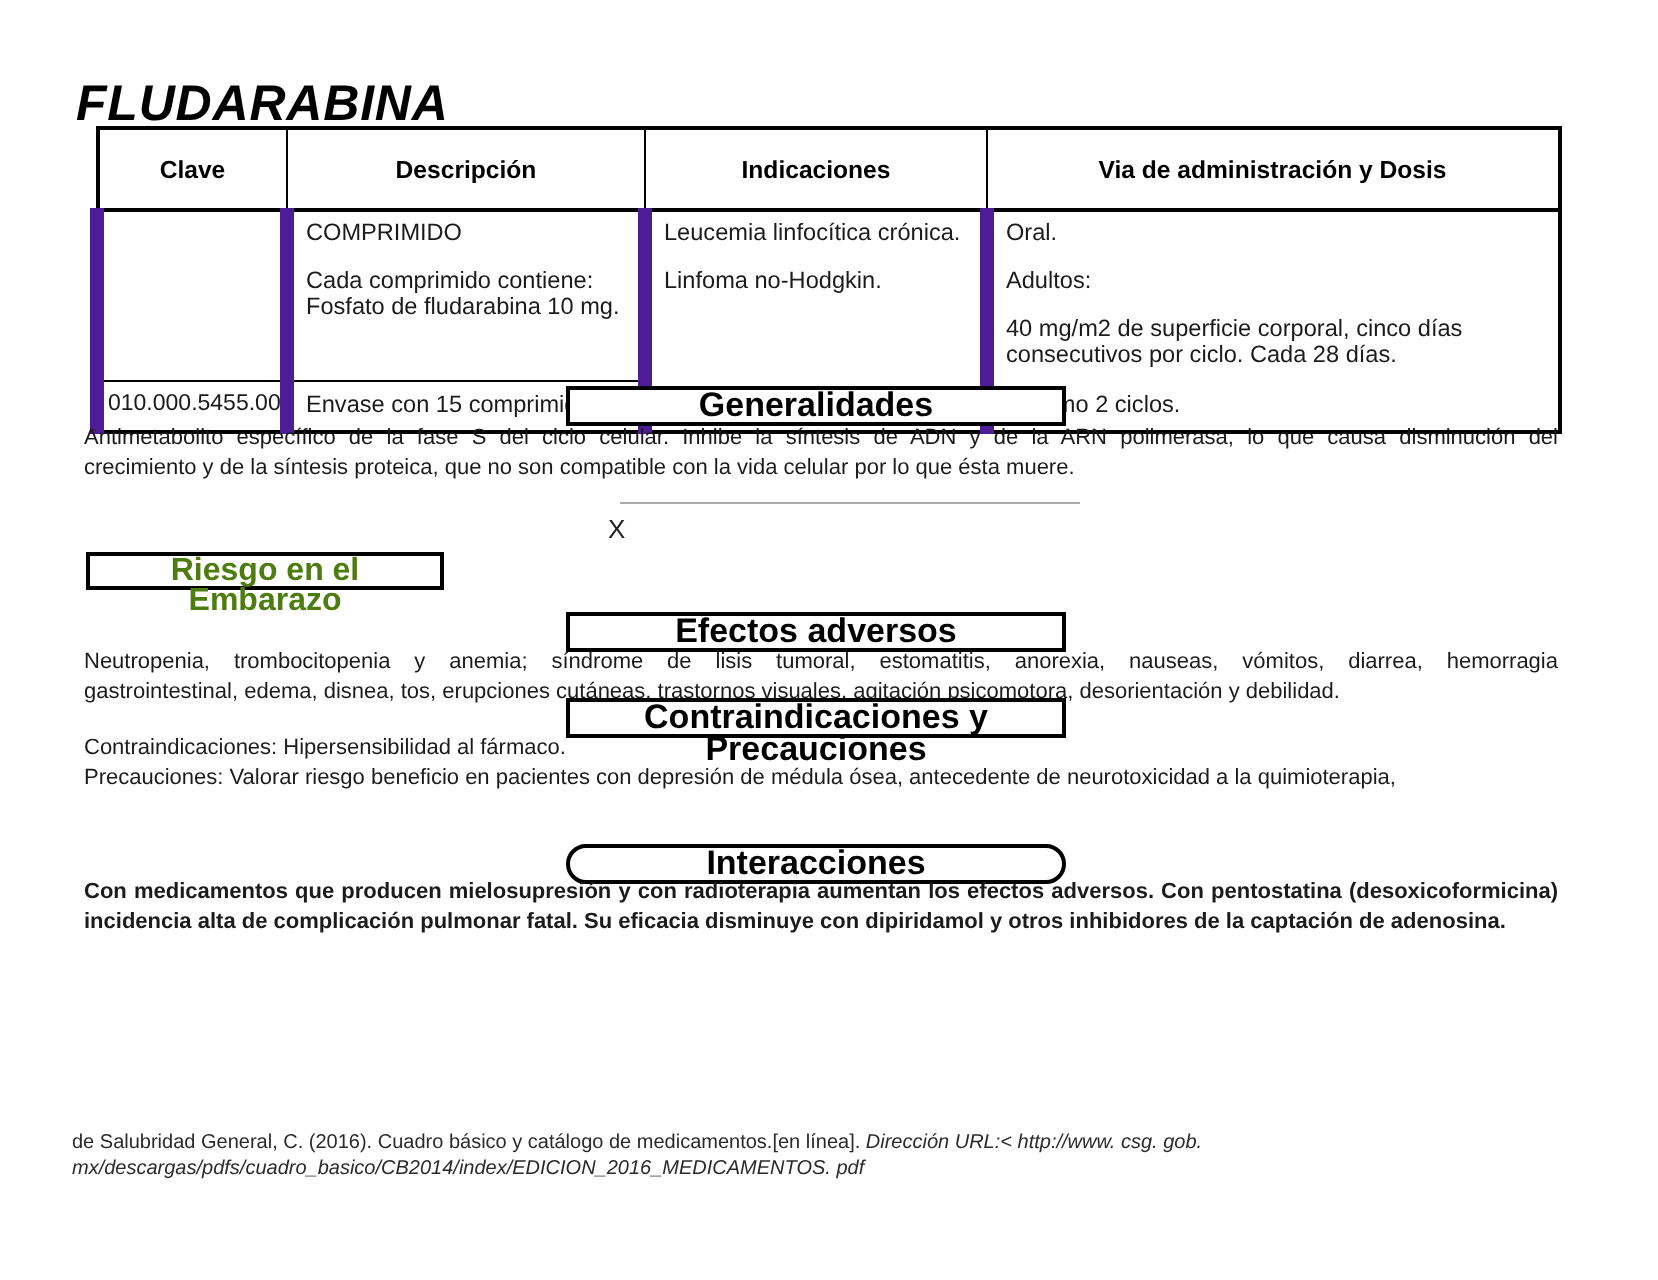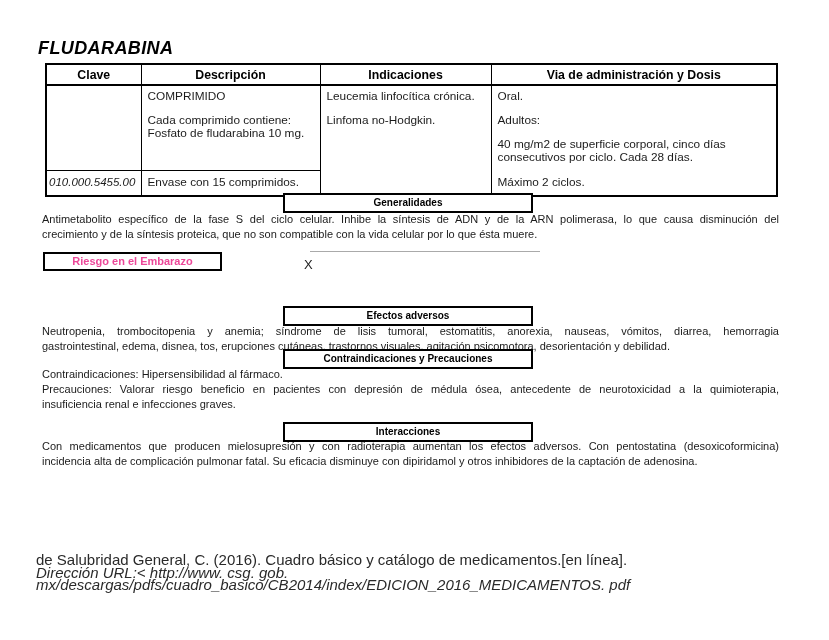--- a/index.html
+++ b/index.html
@@ -2,62 +2,62 @@
 <html><head>
 <meta charset="utf-8">
 <style>
   html,body { margin:0; padding:0; background:#ffffff; }
   .page {
     position:relative; width:829px; height:640px; background:#ffffff; overflow:hidden;
     font-family:"Liberation Sans","DejaVu Sans",sans-serif; color:#1b1b1b;
   }
   .title {
     position:absolute; left:38px; top:38px;
-    font-size:18px; font-weight:bold; font-style:italic; letter-spacing:.4px; color:#000;
+    font-size:25px; font-weight:bold; font-style:italic; letter-spacing:.4px; color:#000;
   }
   
   table.drug {
     position:absolute; left:45px; top:63px; width:731px;
     border-collapse:collapse; table-layout:fixed; font-size:11.8px;
     border:2px solid #000;
   }
   table.drug th {
     font-size:12.3px; font-weight:bold; color:#000; text-align:center;
-    height:17px; padding:1px 2px;
+    height:17px; padding:11px 2px;
     border:1px solid #000; border-top:2px solid #000; border-bottom:2px solid #000;
   }
   table.drug td {
     vertical-align:top; padding:4px 6px 2px 6px;
-    border-left:1px solid #4c1d95; border-right:1px solid #000; border-top:none; border-bottom:none;
+    border-left:7px solid #4c1d95; border-right:1px solid #000; border-top:none; border-bottom:none;
   }
   table.drug tr.r1 td { height:78px; }
   table.drug tr.r2 td { height:19px; vertical-align:middle; padding-top:2px; padding-bottom:3px; }
   table.drug tr.r2 td.sep { border-top:1px solid #000; }
-  table.drug td.clave { padding-left:2px; padding-right:1px; font-size:11.5px;font-style:italic; }
+  table.drug td.clave { padding-left:2px; padding-right:1px; font-size:11.5px; }
   .cell-line { line-height:13px; white-space:nowrap; }
   .cell-line:empty { height:11px; }
   
   .secbox {
     position:absolute; left:283px; width:246px; height:16px;
     border:2px solid #000; background:#fff;
-    text-align:center; font-weight:bold; font-size:10px; line-height:16px; color:#000;
+    text-align:center; font-weight:bold; font-size:17px; line-height:16px; color:#000;
   }
   
   .para { position:absolute; left:42px; width:737px; font-size:11px; }
   .pline { line-height:15px; text-align:justify; text-align-last:justify; white-space:nowrap; }
   [data-bind-lines] > .pline:last-child { text-align-last:left; white-space:normal; }
   
   .riskbox {
-    position:absolute; left:43px; top:252px; width:175px; height:15px;
-    border:2px solid #000; text-align:center; font-weight:bold; font-size:11px; line-height:15px; color:#ec4899;
+    position:absolute; left:43px; top:276px; width:175px; height:15px;
+    border:2px solid #000; text-align:center; font-weight:bold; font-size:16px; line-height:15px; color:#4d7c0f;
   }
   .risk-x { position:absolute; left:304px; top:258px; font-size:13px; line-height:14px; color:#222; }
   .risk-underline { position:absolute; left:310px; top:251px; width:230px; height:1px; background:#aaaaaa; }
   
-  .citation { position:absolute; left:36px; top:554px; width:640px; font-size:15px; line-height:12.5px; color:#2a2a2a; }
+  .citation { position:absolute; left:36px; top:566px; width:640px; font-size:10px; line-height:12.5px; color:#2a2a2a; }
   .cit-it { font-style:italic; }
 </style>
 </head>
 <body>
 
 <div class="page">
 
   <div class="title" data-bind="title">FLUDARABINA</div>
 
   <table class="drug">
@@ -133,26 +133,25 @@
       <div class="pline">gastrointestinal, edema, disnea, tos, erupciones cutáneas, trastornos visuales, agitación psicomotora, desorientación y debilidad.</div>
     </div>
 
   <div class="secbox" style="top:349px;" data-bind="sections.contraindicaciones.label">Contraindicaciones y Precauciones</div>
   <div class="para" style="top:367px;">
     <div data-bind-lines="sections.contraindicaciones.paragraph1">
         <div class="pline">Contraindicaciones: Hipersensibilidad al fármaco.</div>
       </div>
     <div data-bind-lines="sections.contraindicaciones.paragraph2">
         <div class="pline">Precauciones: Valorar riesgo beneficio en pacientes con depresión de médula ósea, antecedente de neurotoxicidad a la quimioterapia,</div>
-        <div class="pline">insuficiencia renal e infecciones graves.</div>
       </div>
   </div>
 
-  <div class="secbox" style="top:422px;" data-bind="sections.interacciones.label">Interacciones</div>
-  <div class="para" style="top:439px;" data-bind-lines="sections.interacciones.paragraph">
+  <div class="secbox" style="top:422px;border-radius:10px;" data-bind="sections.interacciones.label">Interacciones</div>
+  <div class="para" style="top:439px;font-weight:bold;" data-bind-lines="sections.interacciones.paragraph">
       <div class="pline">Con medicamentos que producen mielosupresión y con radioterapia aumentan los efectos adversos. Con pentostatina (desoxicoformicina)</div>
       <div class="pline">incidencia alta de complicación pulmonar fatal. Su eficacia disminuye con dipiridamol y otros inhibidores de la captación de adenosina.</div>
     </div>
 
   <div class="citation">
     <div><span data-bind="citation.line1_normal">de Salubridad General, C. (2016). Cuadro básico y catálogo de medicamentos.[en línea]. </span><span class="cit-it" data-bind="citation.line1_italic">Dirección URL:&lt; http://www. csg. gob.</span></div>
     <div class="cit-it" data-bind="citation.line2_italic">mx/descargas/pdfs/cuadro_basico/CB2014/index/EDICION_2016_MEDICAMENTOS. pdf</div>
   </div>
 
 </div>

